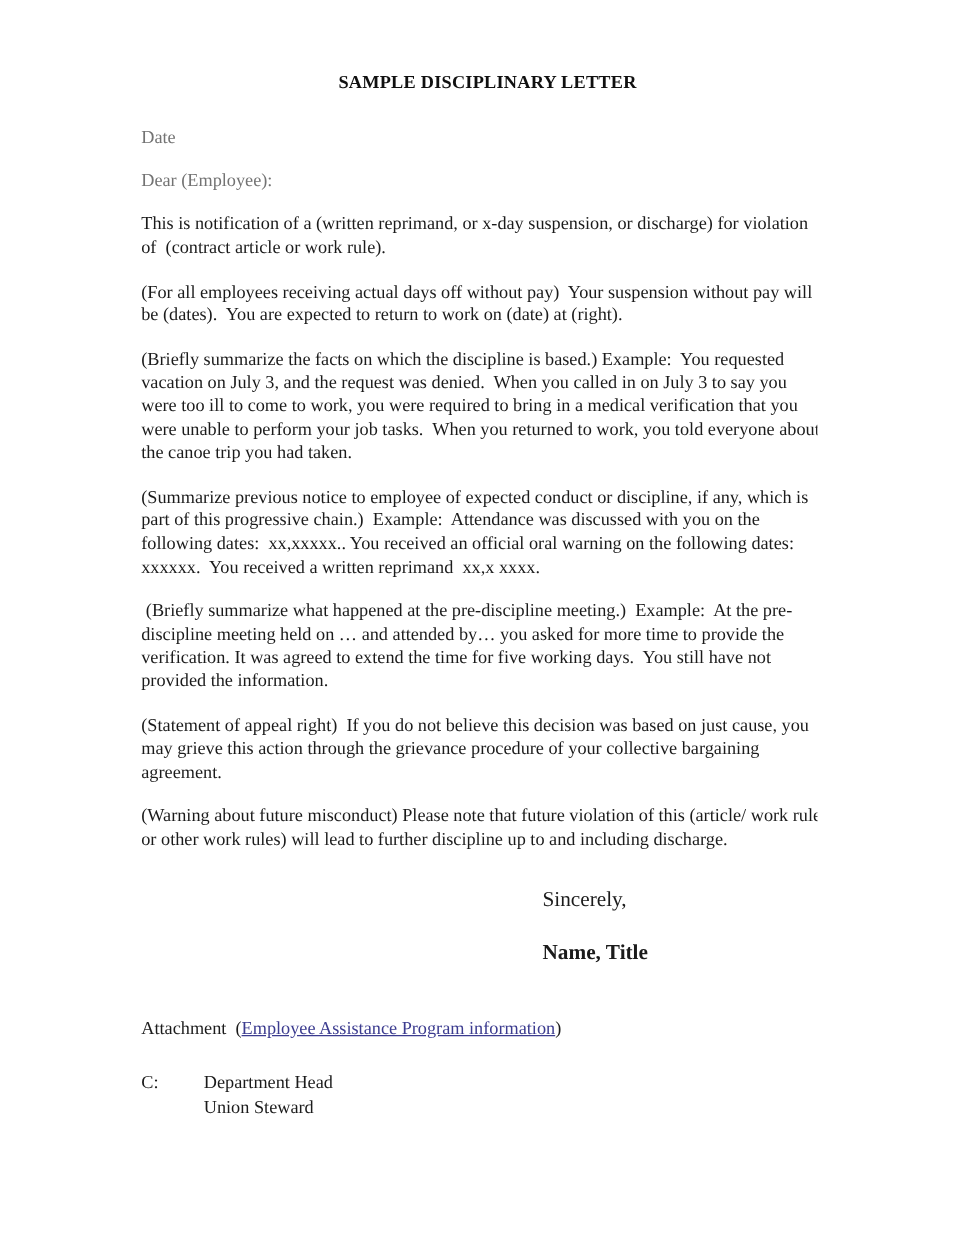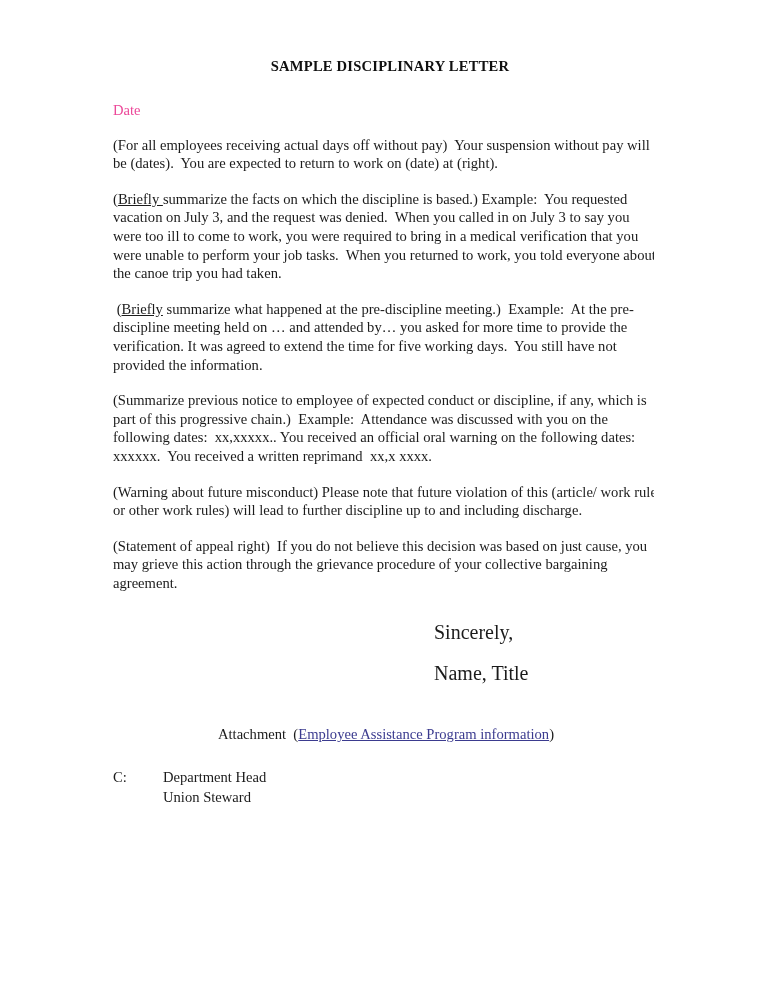--- a/index.html
+++ b/index.html
@@ -36,55 +36,54 @@
     text-align: center;
     letter-spacing: 0.2px;
     margin: 0 0 26px 0;
     padding-left: 8px;
     color: #101010;
   }
   .line-block {
     font-size: 14.6px;
     line-height: 18.2px;
     margin: 0 0 16.5px 0;
-    color: #ec4899;
+    color: #737373;
     white-space: pre-wrap;
   }
   .para {
     font-size: 14.6px;
     line-height: 18.6px;
     margin: 0 0 17px 0;
     text-align: left;
     color: #1b1b1b;
     white-space: pre-wrap;
   }
   .para .u {
-    text-decoration: underline;
     text-underline-offset: 1px;
   }
   .closing {
     margin-top: 30px;
     padding-left: 321px;
   }
   .closing .cl-line {
-    font-size: 20px;
+    font-size: 17px;
     line-height: 18.6px;
     margin: 0 0 23px 0;
     color: #1b1b1b;
   }
   .closing .cl-line.last {
     margin-bottom: 0;
+    font-weight: bold;
   }
   .attachment-row {
     margin-top: 42px;
     font-size: 14.6px;
     line-height: 18.6px;
     color: #1b1b1b;
     white-space: pre-wrap;
-    text-align: center;
   }
   .attachment-link {
     color: #3b3b8f;
     text-decoration: underline;
     text-underline-offset: 1px;
     cursor: pointer;
   }
   .cc-block {
     margin-top: 24px;
     font-size: 14.6px;
@@ -111,33 +110,35 @@
 <body>
 
 <div class="page">
   <div class="doc-body">
 
     <div class="letter-title">SAMPLE DISCIPLINARY LETTER</div>
 
     <div class="line-block">Date</div>
 
 
+    <div class="line-block">Dear (Employee):</div>
 
+    <p class="para">This is notification of a (written reprimand, or x-day suspension, or discharge) for violation of  (contract article or work rule).</p>
 
     <p class="para">(For all employees receiving actual days off without pay)  Your suspension without pay will be (dates).  You are expected to return to work on (date) at (right).</p>
 
     <p class="para"><span>(</span><span class="u">Briefly </span><span>summarize the facts on which the discipline is based.) Example:  You requested vacation on July 3, and the request was denied.  When you called in on July 3 to say you were too ill to come to work, you were required to bring in a medical verification that you were unable to perform your job tasks.  When you returned to work, you told everyone about the canoe trip you had taken.</span></p>
 
+    <p class="para">(Summarize previous notice to employee of expected conduct or discipline, if any, which is part of this progressive chain.)  Example:  Attendance was discussed with you on the following dates:  xx,xxxxx.. You received an official oral warning on the following dates: xxxxxx.  You received a written reprimand  xx,x xxxx.</p>
+
     <p class="para"><span> (</span><span class="u">Briefly</span><span> summarize what happened at the pre-discipline meeting.)  Example:  At the pre-discipline meeting held on … and attended by… you asked for more time to provide the verification. It was agreed to extend the time for five working days.  You still have not provided the information.</span></p>
 
-    <p class="para">(Summarize previous notice to employee of expected conduct or discipline, if any, which is part of this progressive chain.)  Example:  Attendance was discussed with you on the following dates:  xx,xxxxx.. You received an official oral warning on the following dates: xxxxxx.  You received a written reprimand  xx,x xxxx.</p>
+    <p class="para">(Statement of appeal right)  If you do not believe this decision was based on just cause, you may grieve this action through the grievance procedure of your collective bargaining agreement.</p>
 
     <p class="para">(Warning about future misconduct) Please note that future violation of this (article/ work rule or other work rules) will lead to further discipline up to and including discharge.</p>
-
-    <p class="para">(Statement of appeal right)  If you do not believe this decision was based on just cause, you may grieve this action through the grievance procedure of your collective bargaining agreement.</p>
 
     <div class="closing">
       <div class="cl-line">Sincerely,</div>
       <div class="cl-line last">Name, Title</div>
     </div>
 
     <div class="attachment-row"><span>Attachment  (</span><span class="attachment-link">Employee Assistance Program information</span><span>)</span></div>
 
     <div class="cc-block">
       <div class="cc-row">

